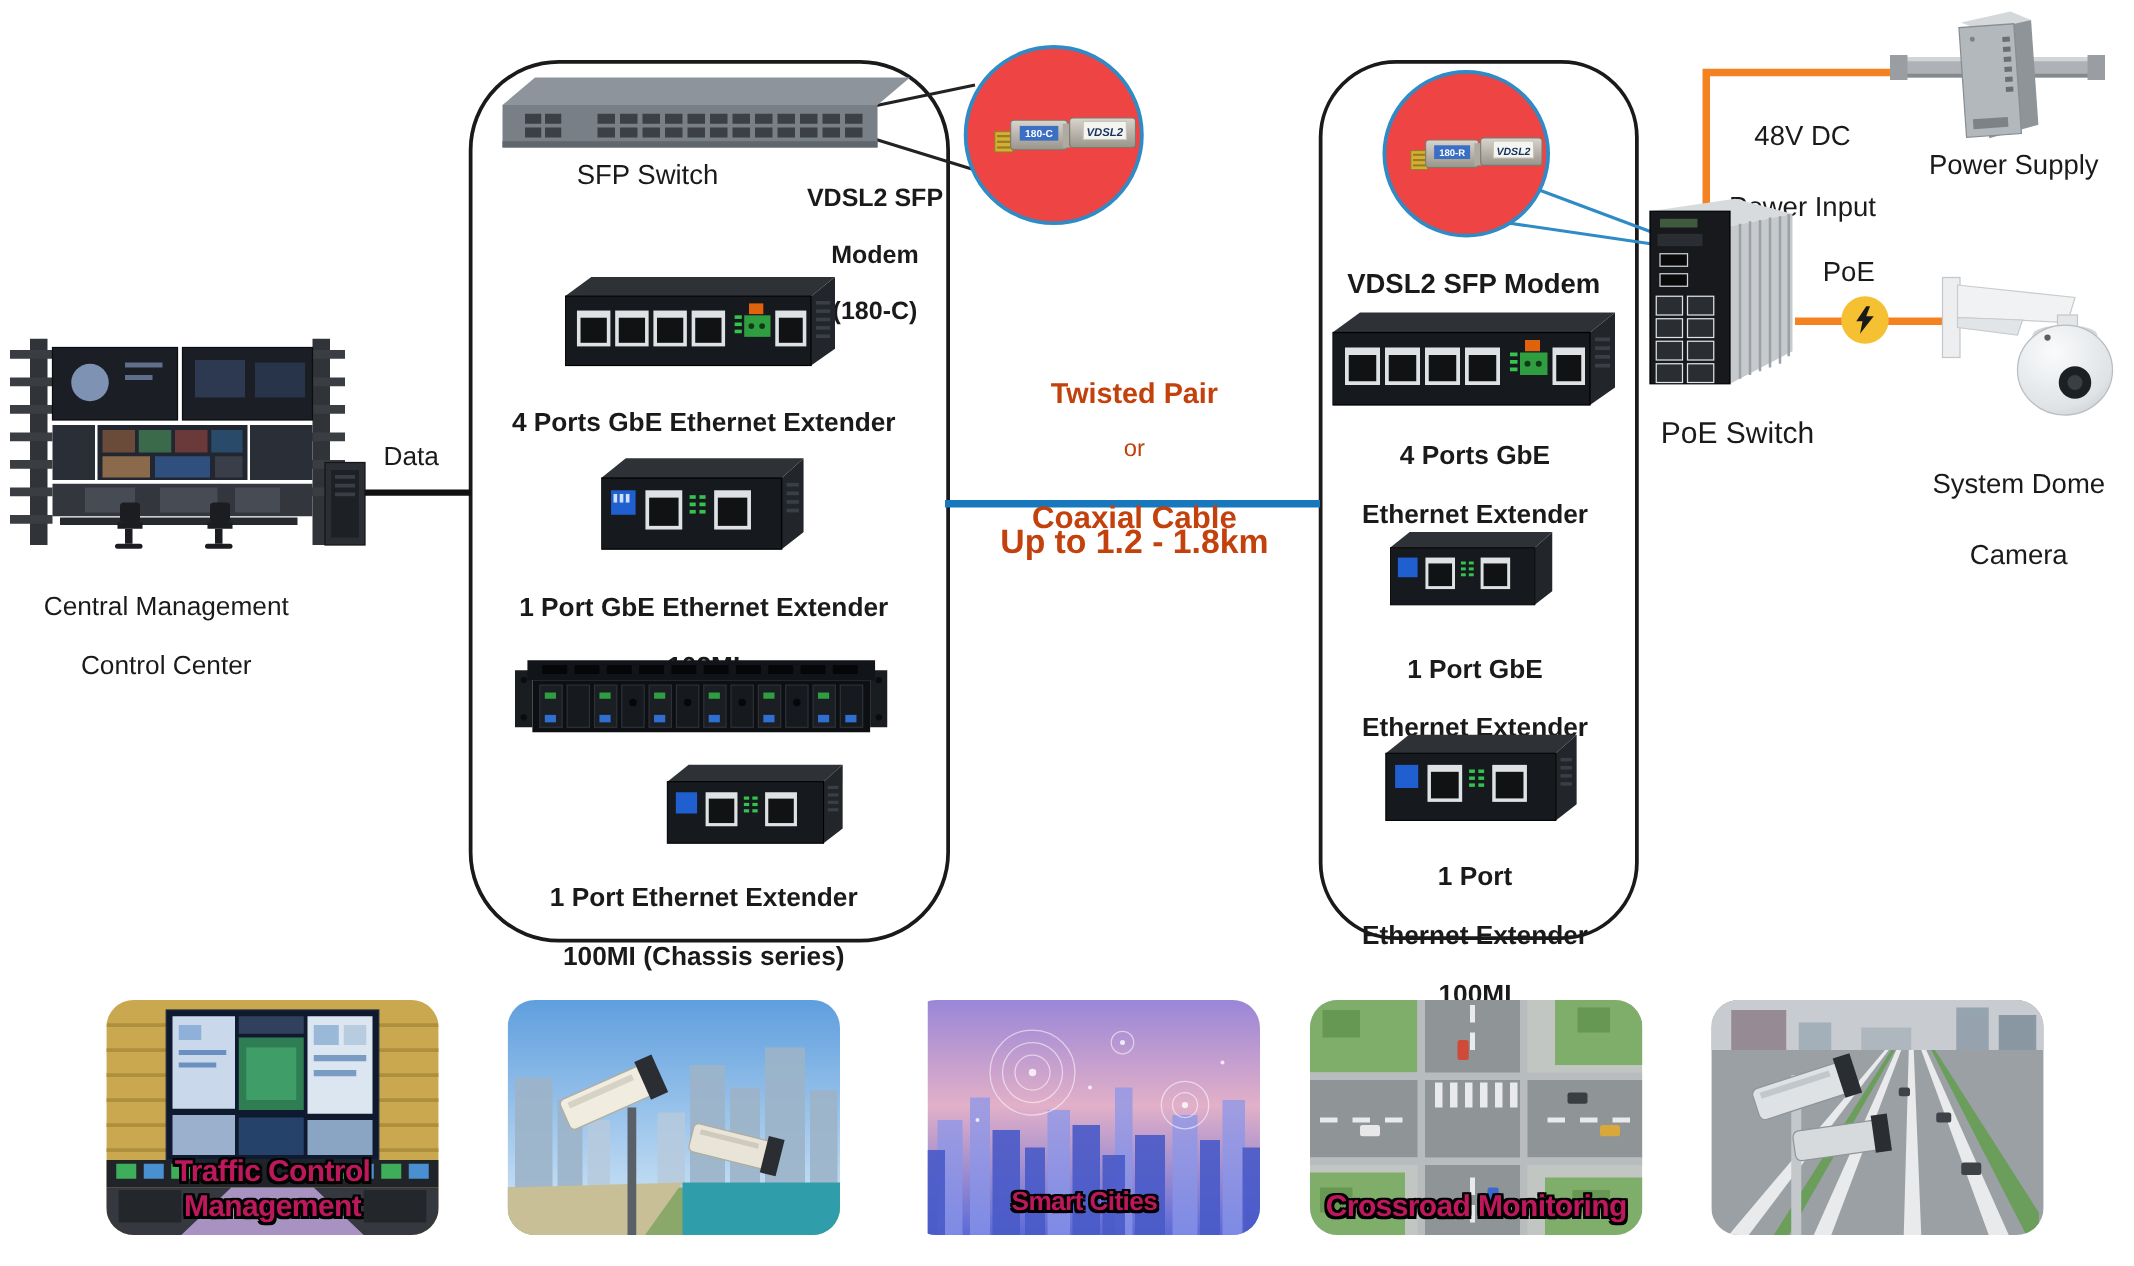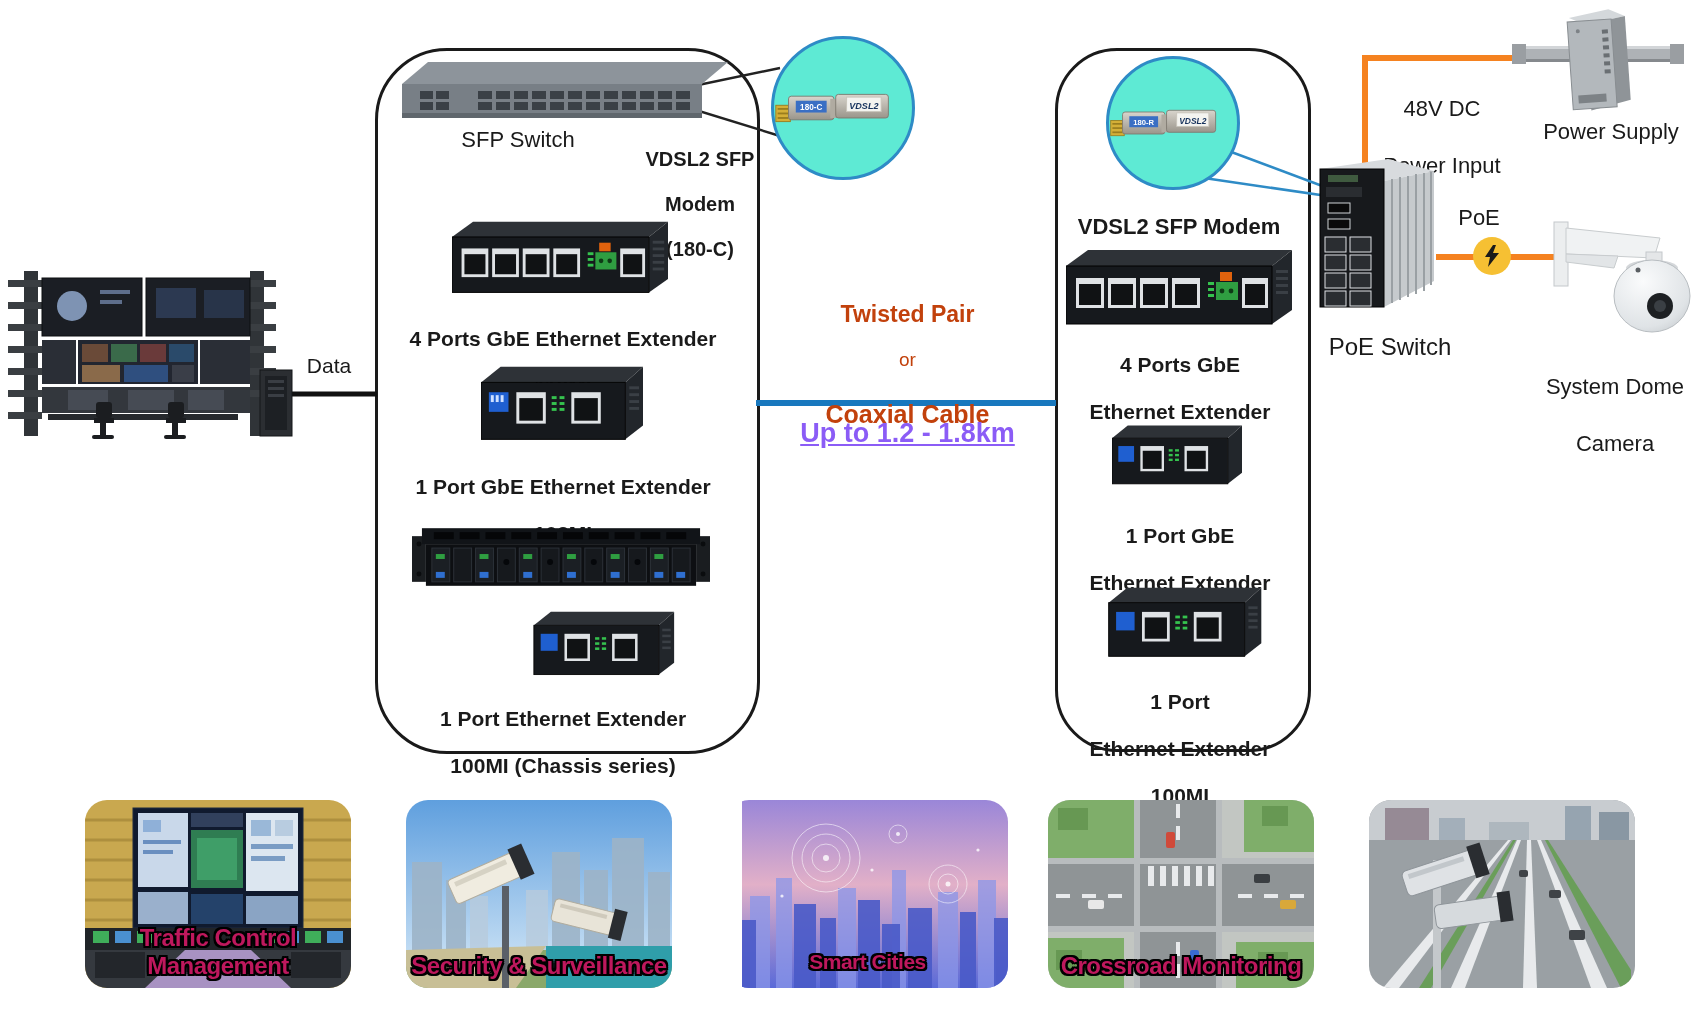--- a/index.html
+++ b/index.html
@@ -3,26 +3,26 @@
 <meta charset="utf-8">
 <style>
   html,body{margin:0;padding:0;background:#fff;}
   .canvas{position:relative;width:1707px;height:1013px;background:#fff;overflow:hidden;
           font-family:"Liberation Sans",sans-serif;color:#1a1a1a;}
   .abs{position:absolute;}
   .lbl{position:absolute;text-align:center;line-height:1.12;white-space:pre-line;}
   .bold{font-weight:bold;}
   .f20{font-size:20px;} .f21{font-size:21px;} .f22{font-size:22px;} .f24{font-size:24px;} .f27{font-size:27px;}
   .blue{color:#c2410c;}
-  .red{color:#8b5cf6;text-decoration:underline;}
+  .red{color:#c2410c;}
   .groupbox{position:absolute;background:#fff;border:3px solid #1a1a1a;}
   .gb-left{left:375px;top:48px;width:379px;height:700px;border-radius:72px;}
   .gb-right{left:1055px;top:48px;width:250px;height:698px;border-radius:62px;}
-  .callout-circle{position:absolute;background:#5eead4;border:3px solid #2e8bc6;border-radius:50%;
-                  display:flex;align-items:center;justify-content:flex-start;}
+  .callout-circle{position:absolute;background:#ef4444;border:3px solid #2e8bc6;border-radius:50%;
+                  display:flex;align-items:center;justify-content:flex-end;}
   .cc-left{left:771px;top:36px;width:138px;height:138px;}
   .cc-right{left:1106px;top:56px;width:128px;height:128px;}
   .poe-badge{position:absolute;left:1473px;top:237px;width:38px;height:38px;border-radius:50%;
              background:#f6c033;display:flex;align-items:center;justify-content:center;}
   .card{position:absolute;top:800px;width:266px;height:188px;border-radius:22px;overflow:hidden;}
   .card svg{display:block;}
   .caption{position:absolute;left:0;right:0;bottom:8px;text-align:center;color:#be185d;font-weight:bold;
            font-size:24px;letter-spacing:-0.5px;
            text-shadow:-2px 0 0 #000,2px 0 0 #000,0 -2px 0 #000,0 2px 0 #000,
                        -2px -2px 0 #000,2px -2px 0 #000,-2px 2px 0 #000,2px 2px 0 #000;}
@@ -98,20 +98,24 @@
         <rect x="158" y="152" width="20" height="5"></rect>
       <rect x="164" y="157" width="6" height="12"></rect>
         <rect x="156" y="169" width="22" height="4" rx="2"></rect>
     </g>
     <rect x="252" y="104" width="32" height="66" fill="#2b2e32" stroke="#141618"></rect>
     <rect x="257" y="110" width="22" height="54" fill="#1d2024"></rect>
     <rect x="260" y="114" width="16" height="3" fill="#3a3e44"></rect>
     <rect x="260" y="121" width="16" height="3" fill="#3a3e44"></rect>
     <rect x="260" y="128" width="16" height="3" fill="#3a3e44"></rect>
   </svg>
+  <div class="lbl f21" style="left:13px;top:450px;width:240px;">
+    <div>Central Management</div>
+    <div>Control Center</div>
+  </div>
   <div class="lbl f21" style="left:300px;top:354px;width:58px;">Data</div>
 
   <svg class="abs" style="left:398px;top:60px;" width="330" height="64" viewBox="0 0 330 64">
     <polygon points="30,2 330,2 304,24 4,24" fill="#8d949b"></polygon>
     <rect x="4" y="24" width="300" height="34" fill="#787f86"></rect>
     <rect x="4" y="53" width="300" height="5" fill="#5f666c"></rect>
     <g fill="#3a4046">
       <rect x="22" y="31" width="13" height="8"></rect>
         <rect x="38" y="31" width="13" height="8"></rect>
       <rect x="22" y="42" width="13" height="8"></rect>
@@ -618,21 +622,20 @@
         <rect x="42" y="62" width="74" height="26" rx="4" fill="#f0ece0" stroke="#b0ac9e"></rect>
         <rect x="110" y="58" width="15" height="33" fill="#2a2d31"></rect>
         <rect x="48" y="66" width="56" height="5" fill="#d6d2c4"></rect>
       </g>
       <g transform="rotate(14 180 118)">
         <rect x="146" y="106" width="66" height="23" rx="4" fill="#e8e4d8" stroke="#b0ac9e"></rect>
         <rect x="206" y="102" width="13" height="30" fill="#2a2d31"></rect>
         <rect x="152" y="110" width="48" height="4" fill="#cfcabc"></rect>
       </g>
     </svg>
-    <div class="caption">Security &amp; Surveillance</div>
   </div>
 
   <div class="card" style="left:727px;padding-left:15px;">
     <svg width="266" height="188" viewBox="0 0 266 188">
       <defs>
         <linearGradient id="sc" x1="0" y1="0" x2="0" y2="1">
           <stop offset="0" stop-color="#9a86d8"></stop>
             <stop offset="0.45" stop-color="#e2b0c8"></stop>
             <stop offset="1" stop-color="#5a6ad8"></stop>
         </linearGradient>

